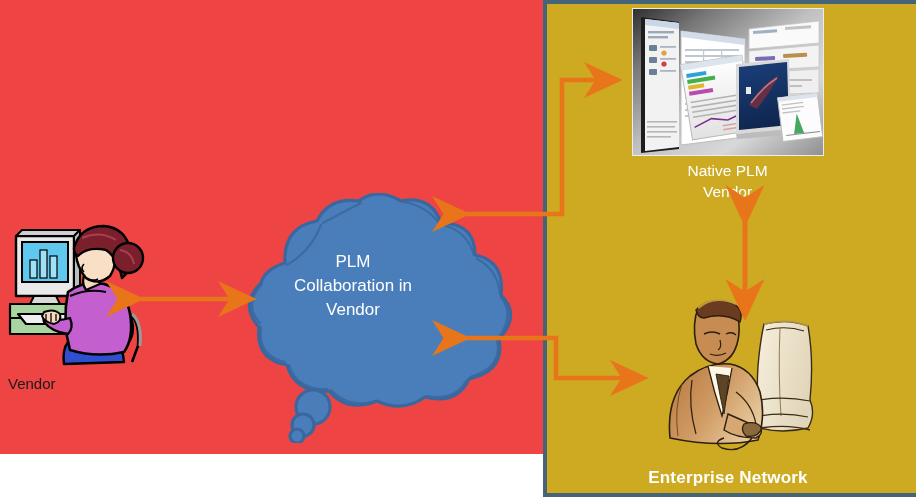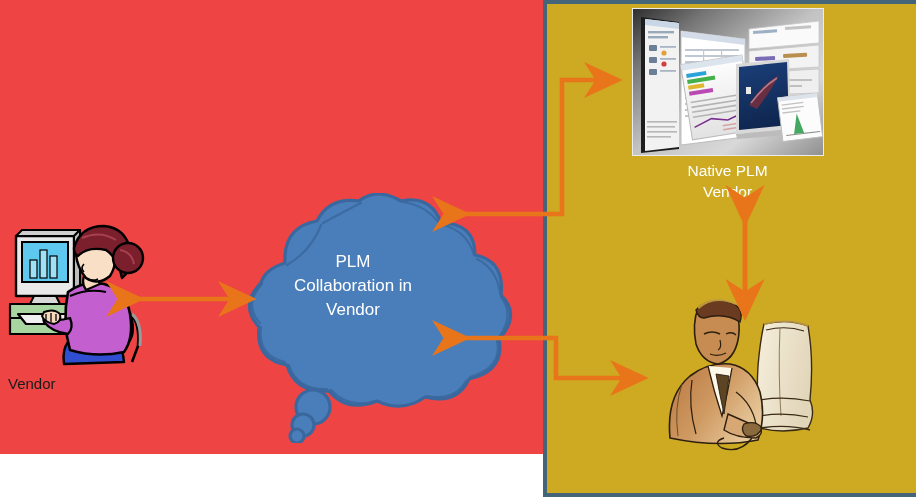--- a/index.html
+++ b/index.html
@@ -280,20 +280,21 @@
       <path d="M72 52 Q74 60 70 62" stroke="#2d1f0e" stroke-width="1.2" fill="none"></path>
       <path d="M62 66 Q70 69 78 65" stroke="#2d1f0e" stroke-width="1.2" fill="none"></path>
 
       <path d="M96 136 Q108 132 114 140 Q110 150 98 148 Q92 142 96 136 Z" fill="#8a6a3d" stroke="#2d1f0e" stroke-width="1.3"></path>
       <path d="M104 150 Q92 166 74 160 Q64 154 76 150" stroke="#2d1f0e" stroke-width="1.4" fill="none"></path>
 
       <path d="M112 140 Q140 136 162 142" stroke="#3a2a16" stroke-width="1.3" fill="none"></path>
     </svg>
   </div>
 
+  <div class="enterprise-label">Enterprise Network</div>
 
   <div class="cloud-wrap">
     <svg width="305" height="250" viewBox="0 0 305 250" xmlns="http://www.w3.org/2000/svg">
       <g fill="#4a7ebb" stroke="#3a689e" stroke-width="3.2" stroke-linejoin="round">
         <path d="M60 70
                  Q58 34 92 28
                  Q104 4 134 8
                  Q152 -6 176 8
                  Q206 2 216 30
                  Q250 30 250 62

